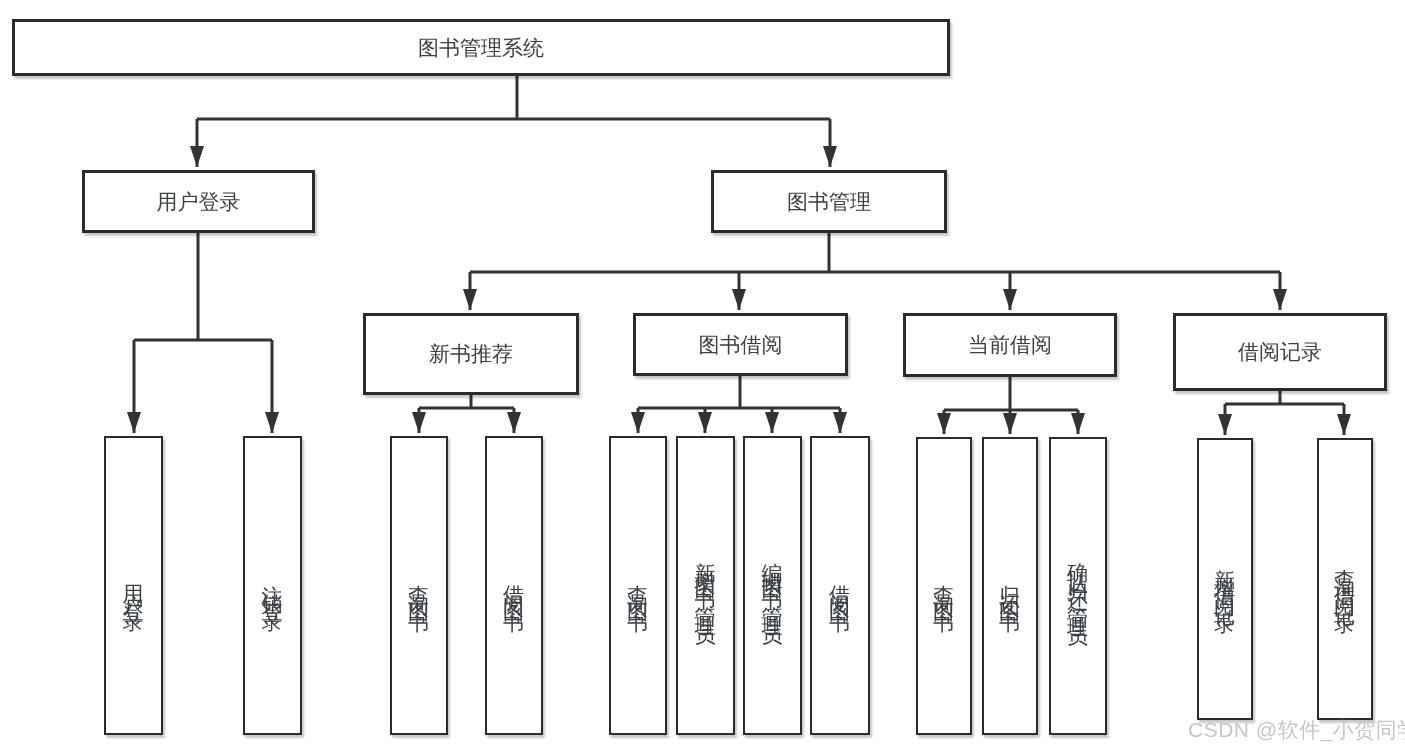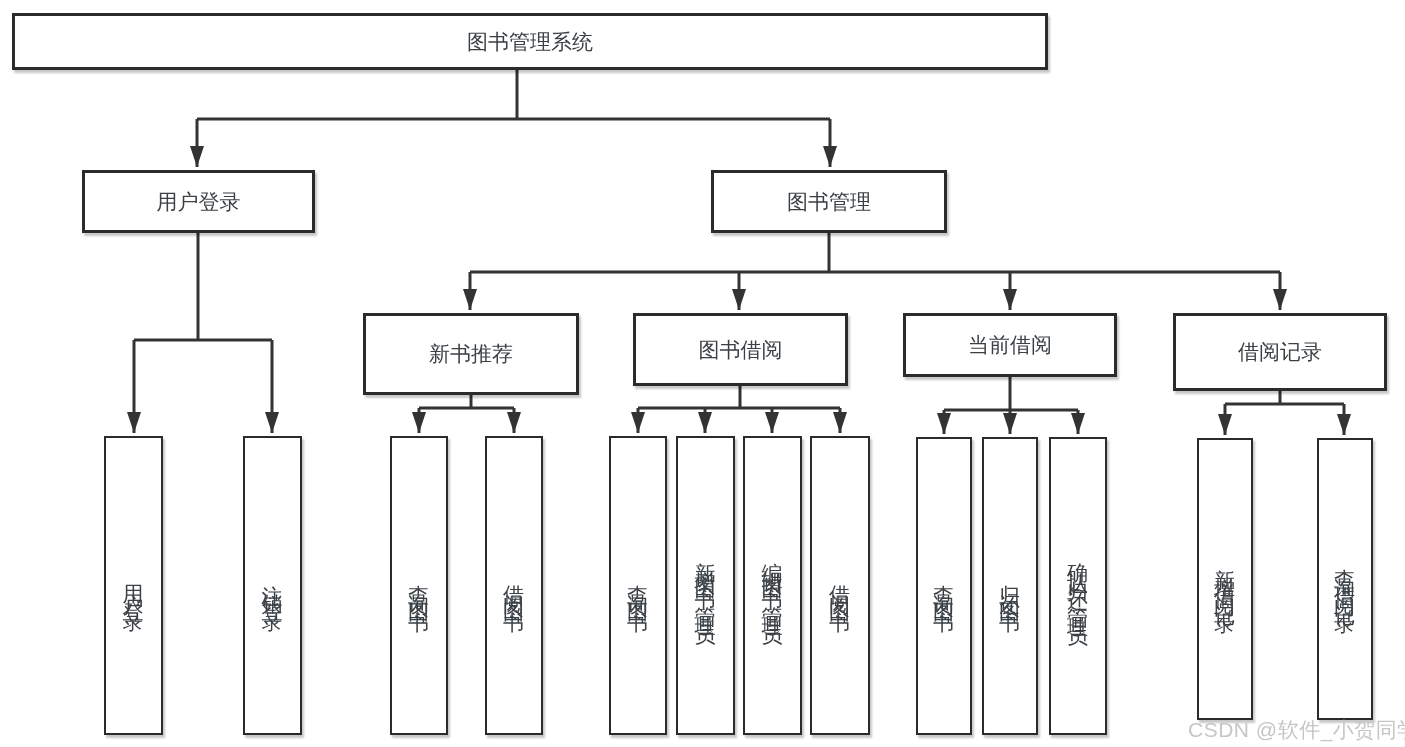--- a/index.html
+++ b/index.html
@@ -95,27 +95,27 @@
       <path d="M1010 410 V434" marker-end="url(#arrow)"></path>
       <path d="M1078 410 V434" marker-end="url(#arrow)"></path>
 
       <path d="M1280 375 V404"></path>
       <path d="M1225 404 H1344"></path>
       <path d="M1225 404 V435" marker-end="url(#arrow)"></path>
       <path d="M1344 404 V435" marker-end="url(#arrow)"></path>
     </g>
   </svg>
 
-  <div class="box" style="left:12px; top:13px; width:1036px; height:57px;">图书管理系统</div>
+  <div class="box" style="left:12px; top:19px; width:938px; height:57px;">图书管理系统</div>
 
   <div class="box" style="left:82px; top:170px; width:233px; height:63px;">用户登录</div>
   <div class="box" style="left:711px; top:170px; width:236px; height:63px;">图书管理</div>
 
   <div class="box" style="left:363px; top:313px; width:216px; height:82px;">新书推荐</div>
-  <div class="box" style="left:633px; top:313px; width:215px; height:73px;">图书借阅</div>
+  <div class="box" style="left:633px; top:313px; width:215px; height:63px;">图书借阅</div>
   <div class="box" style="left:903px; top:313px; width:214px; height:64px;">当前借阅</div>
   <div class="box" style="left:1173px; top:313px; width:214px; height:78px;">借阅记录</div>
 
   <div class="box leaf" style="left:104px; top:436px; width:59px; height:299px;">用户登录</div>
   <div class="box leaf" style="left:243px; top:436px; width:59px; height:299px;">注销登录</div>
 
   <div class="box leaf" style="left:390px; top:436px; width:58px; height:299px;">查询图书</div>
   <div class="box leaf" style="left:485px; top:436px; width:58px; height:299px;">借阅图书</div>
 
   <div class="box leaf" style="left:609px; top:436px; width:58px; height:299px;">查询图书</div>

